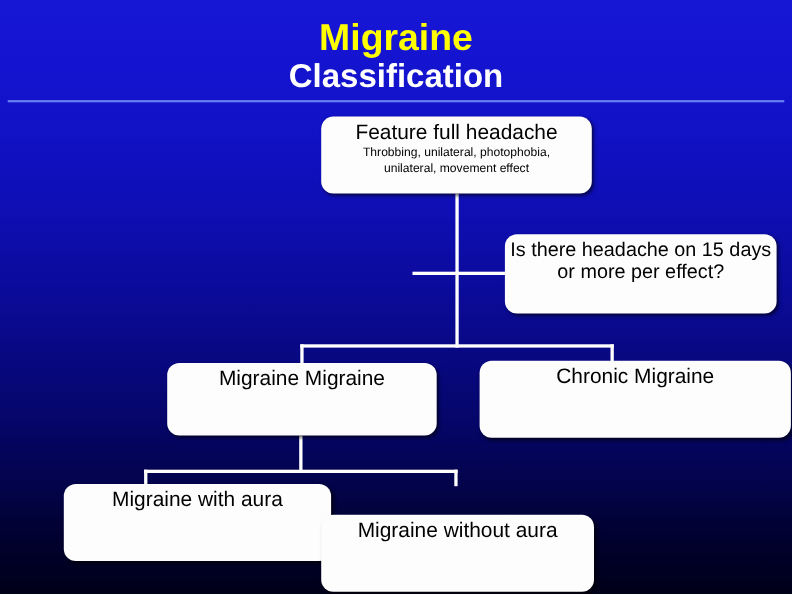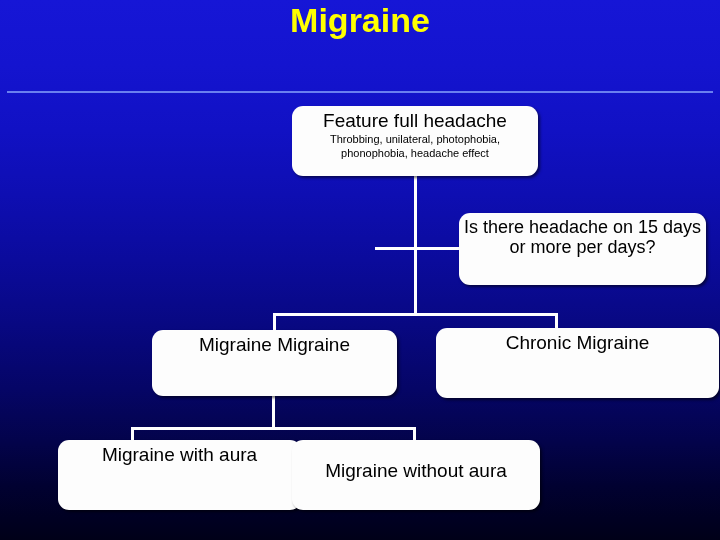--- a/index.html
+++ b/index.html
@@ -32,21 +32,21 @@
   .title-block {
     position: absolute;
     top: 0;
     left: 0;
     width: 720px;
     text-align: center;
     line-height: 1.05;
   }
   .title-main {
     display: block;
-    margin-top: 3px;
+    margin-top: 17px;
     font-size: 34px;
     font-weight: bold;
     color: #ffff00;
     letter-spacing: 0px;
   }
   .title-sub {
     display: block;
     margin-top: 1px;
     font-size: 30px;
     font-weight: bold;
@@ -94,21 +94,21 @@
   .node.big .ttl { font-size: 19px; }
   .node.big2 .ttl { font-size: 18px; }
 
   
   #node-feature     { left: 292px; top: 106px; width: 246px; height: 70px; padding: 4px 6px 6px; }
   #node-medoveruse  { left: 131px; top: 212px; width: 246px; height: 72px; padding: 4px 6px; }
   #node-days15      { left: 459px; top: 213px; width: 247px; height: 72px; padding: 4px 24px; }
   #node-episodic    { left: 152px; top: 330px; width: 245px; height: 66px; padding: 4px 6px; }
   #node-chronic     { left: 436px; top: 328px; width: 283px; height: 70px; padding: 4px 6px; }
   #node-withaura    { left: 10px;  top: 440px; width: 243px; height: 70px; padding: 4px 18px; margin-left: 48px; }
-  #node-withoutaura { left: 292px; top: 440px; width: 248px; height: 70px; padding: 20px 6px; }
+  #node-withoutaura { left: 292px; top: 468px; width: 248px; height: 70px; padding: 4px 6px; }
 
   
   .conn {
     position: absolute;
     background: #ffffff;
     z-index: 1;
   }
   .conn.v { width: 3px; }
   .conn.h { height: 3px; }
 
@@ -127,43 +127,44 @@
   #c-stub-wa { left: 131px; top: 427px; height: 15px; }
   #c-stub-wo { left: 413px; top: 427px; height: 15px; }
 </style>
 </head>
 <body>
 
 <div id="slide">
 
   <div class="title-block">
     <span class="title-main">Migraine</span>
+    <span class="title-sub">Classification</span>
   </div>
   <div class="title-rule"></div>
 
   <div class="conn v" id="c-trunk1"></div>
   <div class="conn h" id="c-qbar"></div>
   <div class="conn h" id="c-bar3"></div>
   <div class="conn v" id="c-stub-ep"></div>
   <div class="conn v" id="c-stub-ch"></div>
   <div class="conn v" id="c-trunk2"></div>
   <div class="conn h" id="c-bar4"></div>
   <div class="conn v" id="c-stub-wa"></div>
   <div class="conn v" id="c-stub-wo"></div>
 
   <div class="node big" id="node-feature">
     <span class="ttl">Feature full headache</span>
     <span class="sub">Throbbing, unilateral, photophobia,</span>
-    <span class="sub" style="margin-top:0">phonophobia, headache effect</span>
+    <span class="sub" style="margin-top:0">unilateral, movement effect</span>
   </div>
 
 
   <div class="node big2" id="node-days15">
     <span class="ttl">Is there headache on 15 days</span>
-    <span class="ttl">or more per days?</span>
+    <span class="ttl">or more per effect?</span>
   </div>
 
   <div class="node big" id="node-episodic">
     <span class="ttl">Migraine Migraine</span>
   </div>
 
   <div class="node big" id="node-chronic">
     <span class="ttl">Chronic Migraine</span>
   </div>
 

